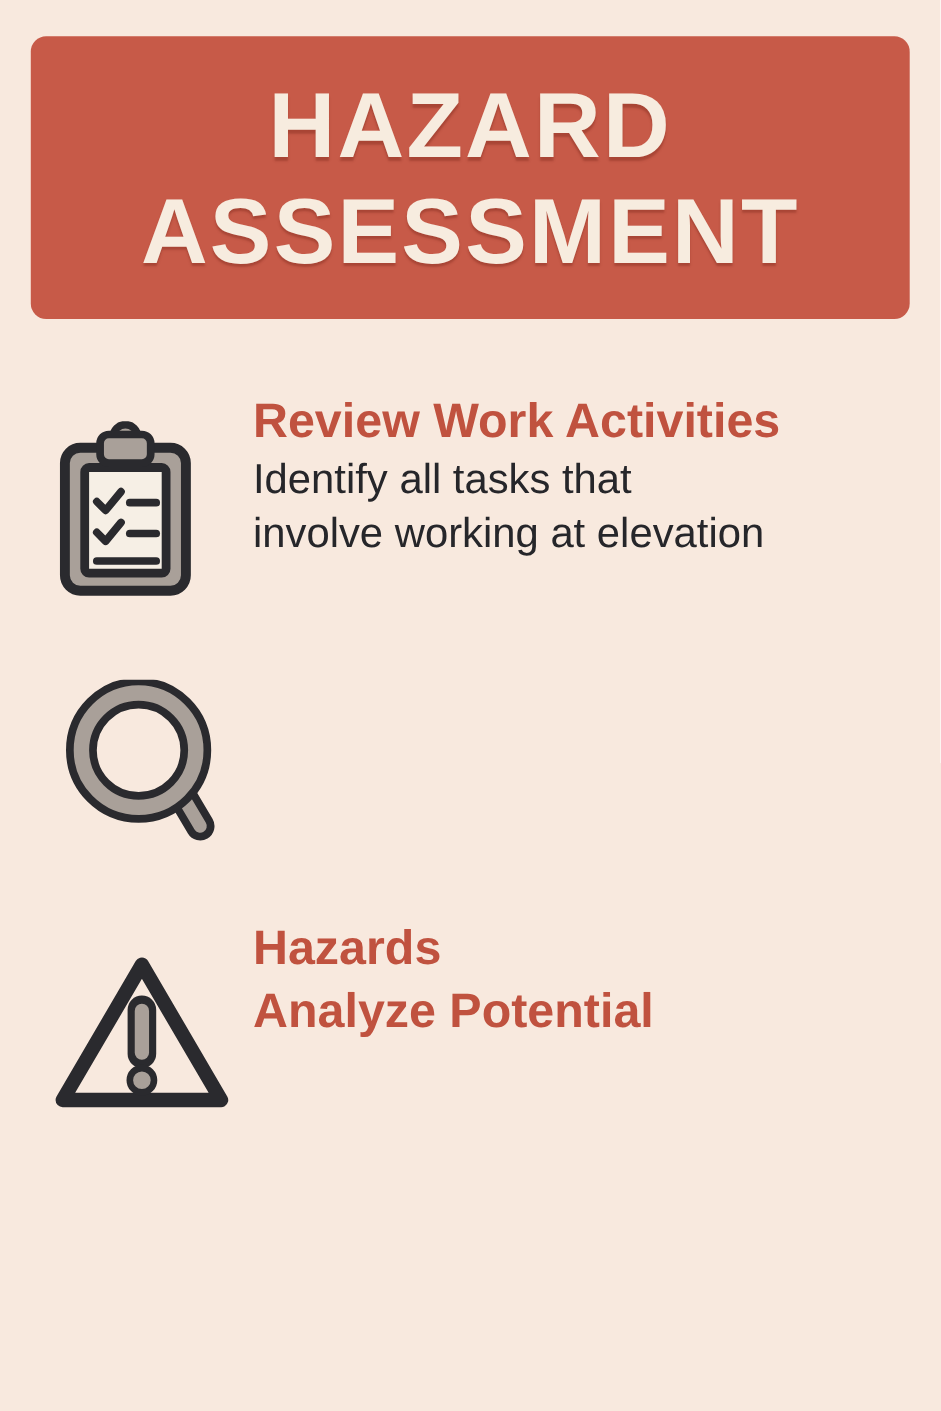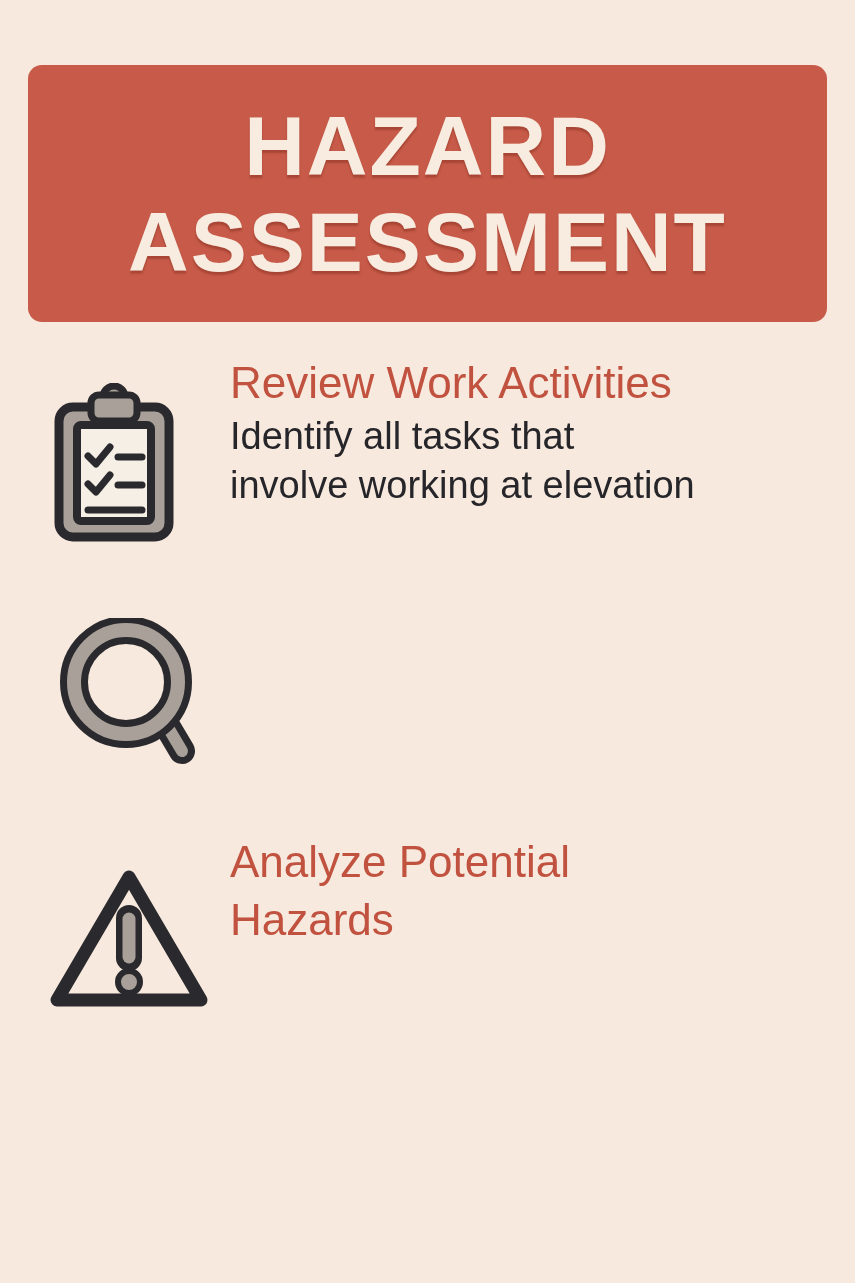--- a/index.html
+++ b/index.html
@@ -29,21 +29,20 @@
     left: 28px;
     top: 33px;
     width: 799px;
     height: 257px;
     background: var(--banner-bg);
     border-radius: 14px;
     display: flex;
     flex-direction: column;
     align-items: center;
     justify-content: center;
-    margin-top: 32px;
   }
   .banner-line {
     font-size: 84px;
     line-height: 96px;
     font-weight: 800;
     letter-spacing: 2px;
     color: var(--banner-text);
     text-shadow: 0 3px 2px rgba(130, 45, 30, 0.45);
     white-space: nowrap;
   }
@@ -59,21 +58,21 @@
   }
   .section-text {
     position: absolute;
     left: 230px;
     top: 0;
     width: 620px;
   }
   .section-title-line {
     font-size: 44px;
     line-height: 58px;
-    font-weight: 400;
+    font-weight: 700;
     color: var(--heading);
     white-space: nowrap;
   }
   .section-desc {
   }
   .section-desc-line {
     font-size: 38px;
     line-height: 49px;
     font-weight: 400;
     color: var(--body-text);
@@ -137,18 +136,18 @@
   <section class="section" id="section-3">
     <div class="section-icon" id="icon-triangle">
       <svg width="170" height="150" viewBox="0 0 170 150" aria-hidden="true">
         <path d="M 85 11 L 157 134 L 13 134 Z" fill="none" stroke="var(--icon-outline)" stroke-width="13" stroke-linejoin="round"></path>
         <line x1="85" y1="52" x2="85" y2="92" stroke="var(--icon-outline)" stroke-width="26" stroke-linecap="round"></line>
         <line x1="85" y1="53" x2="85" y2="91" stroke="var(--icon-fill)" stroke-width="13" stroke-linecap="round"></line>
         <circle cx="85" cy="116" r="11" fill="var(--icon-fill)" stroke="var(--icon-outline)" stroke-width="6"></circle>
       </svg>
     </div>
     <div class="section-text">
+      <div class="section-title-line">Hazards</div>
       <div class="section-title-line">Analyze Potential</div>
-      <div class="section-title-line">Hazards</div>
     </div>
   </section>
 
 </div>
 
 </body></html>

